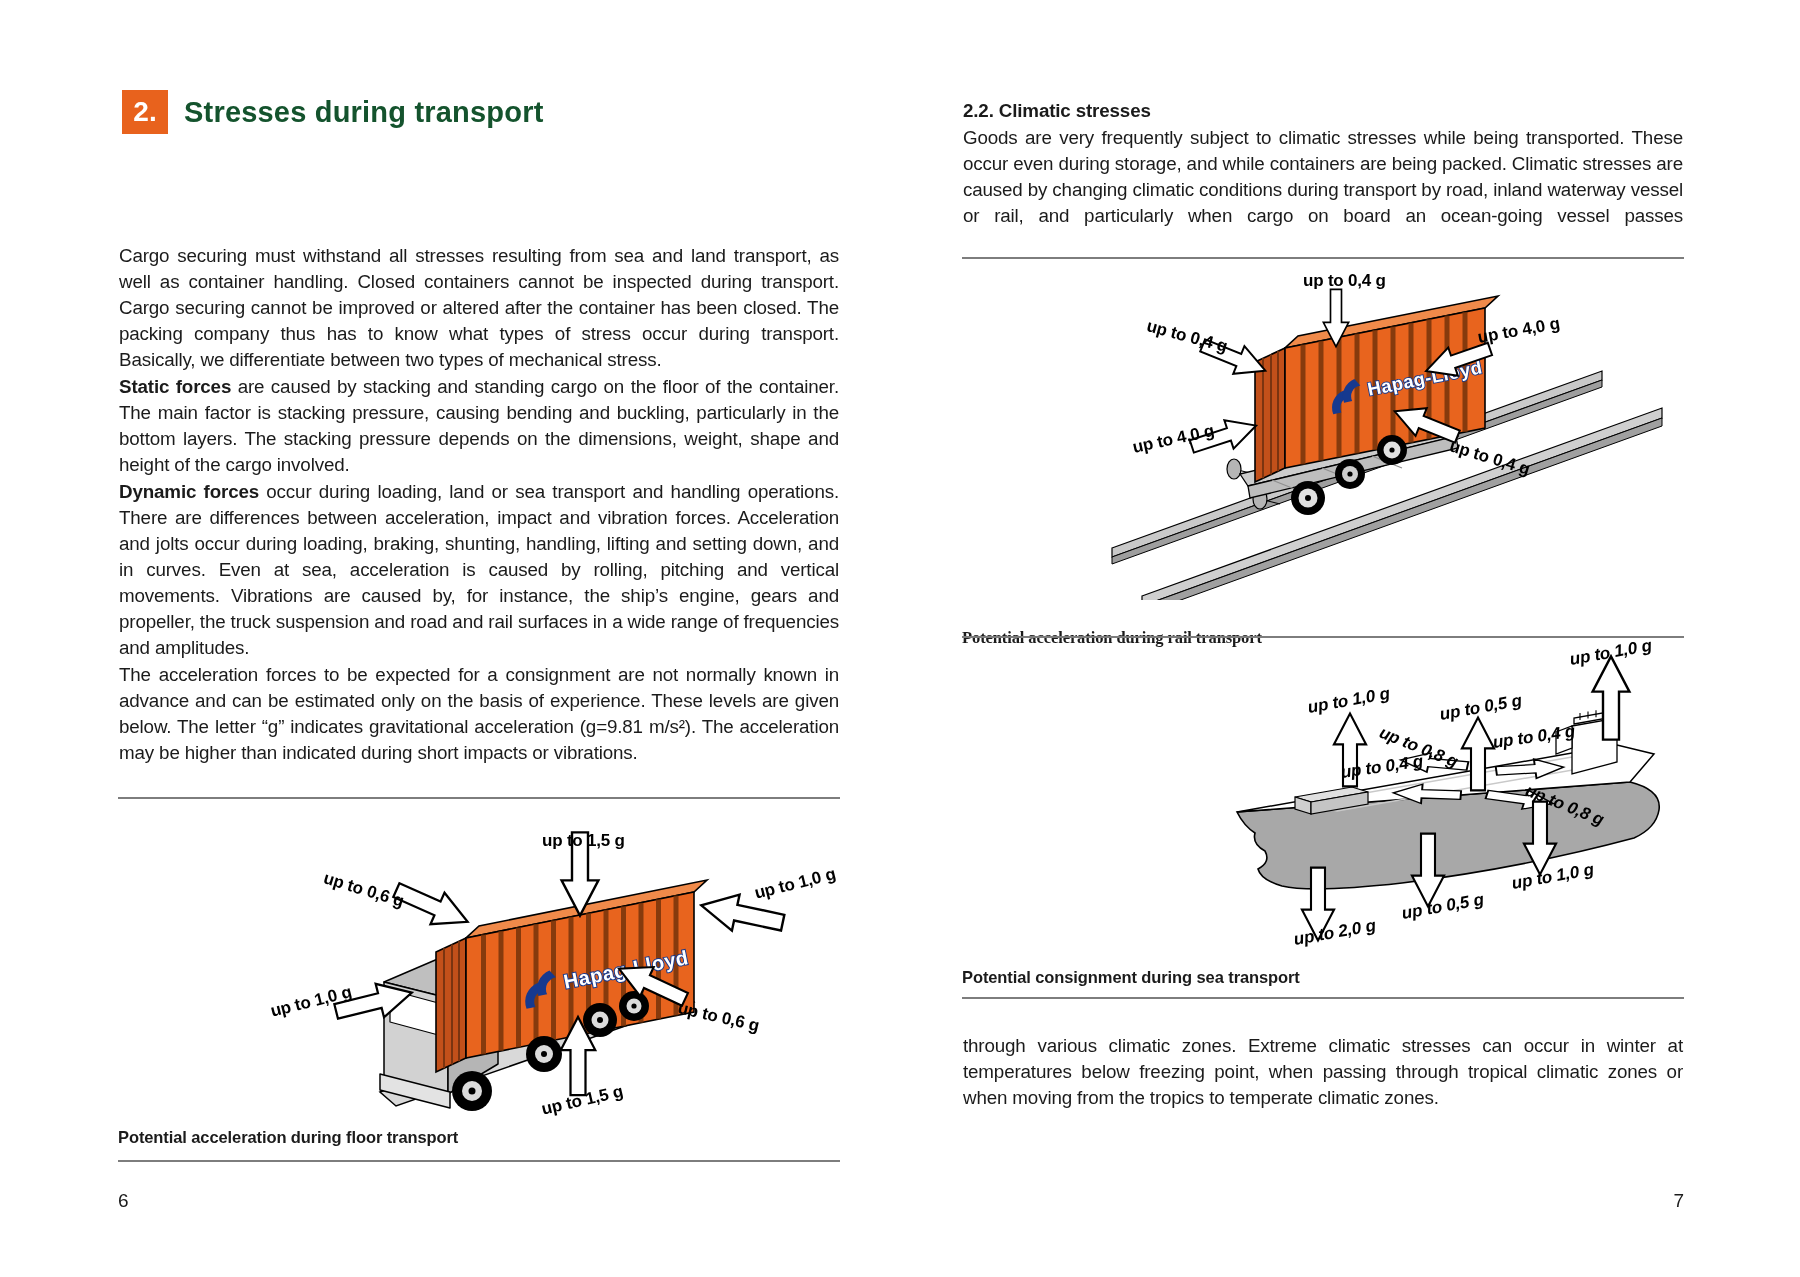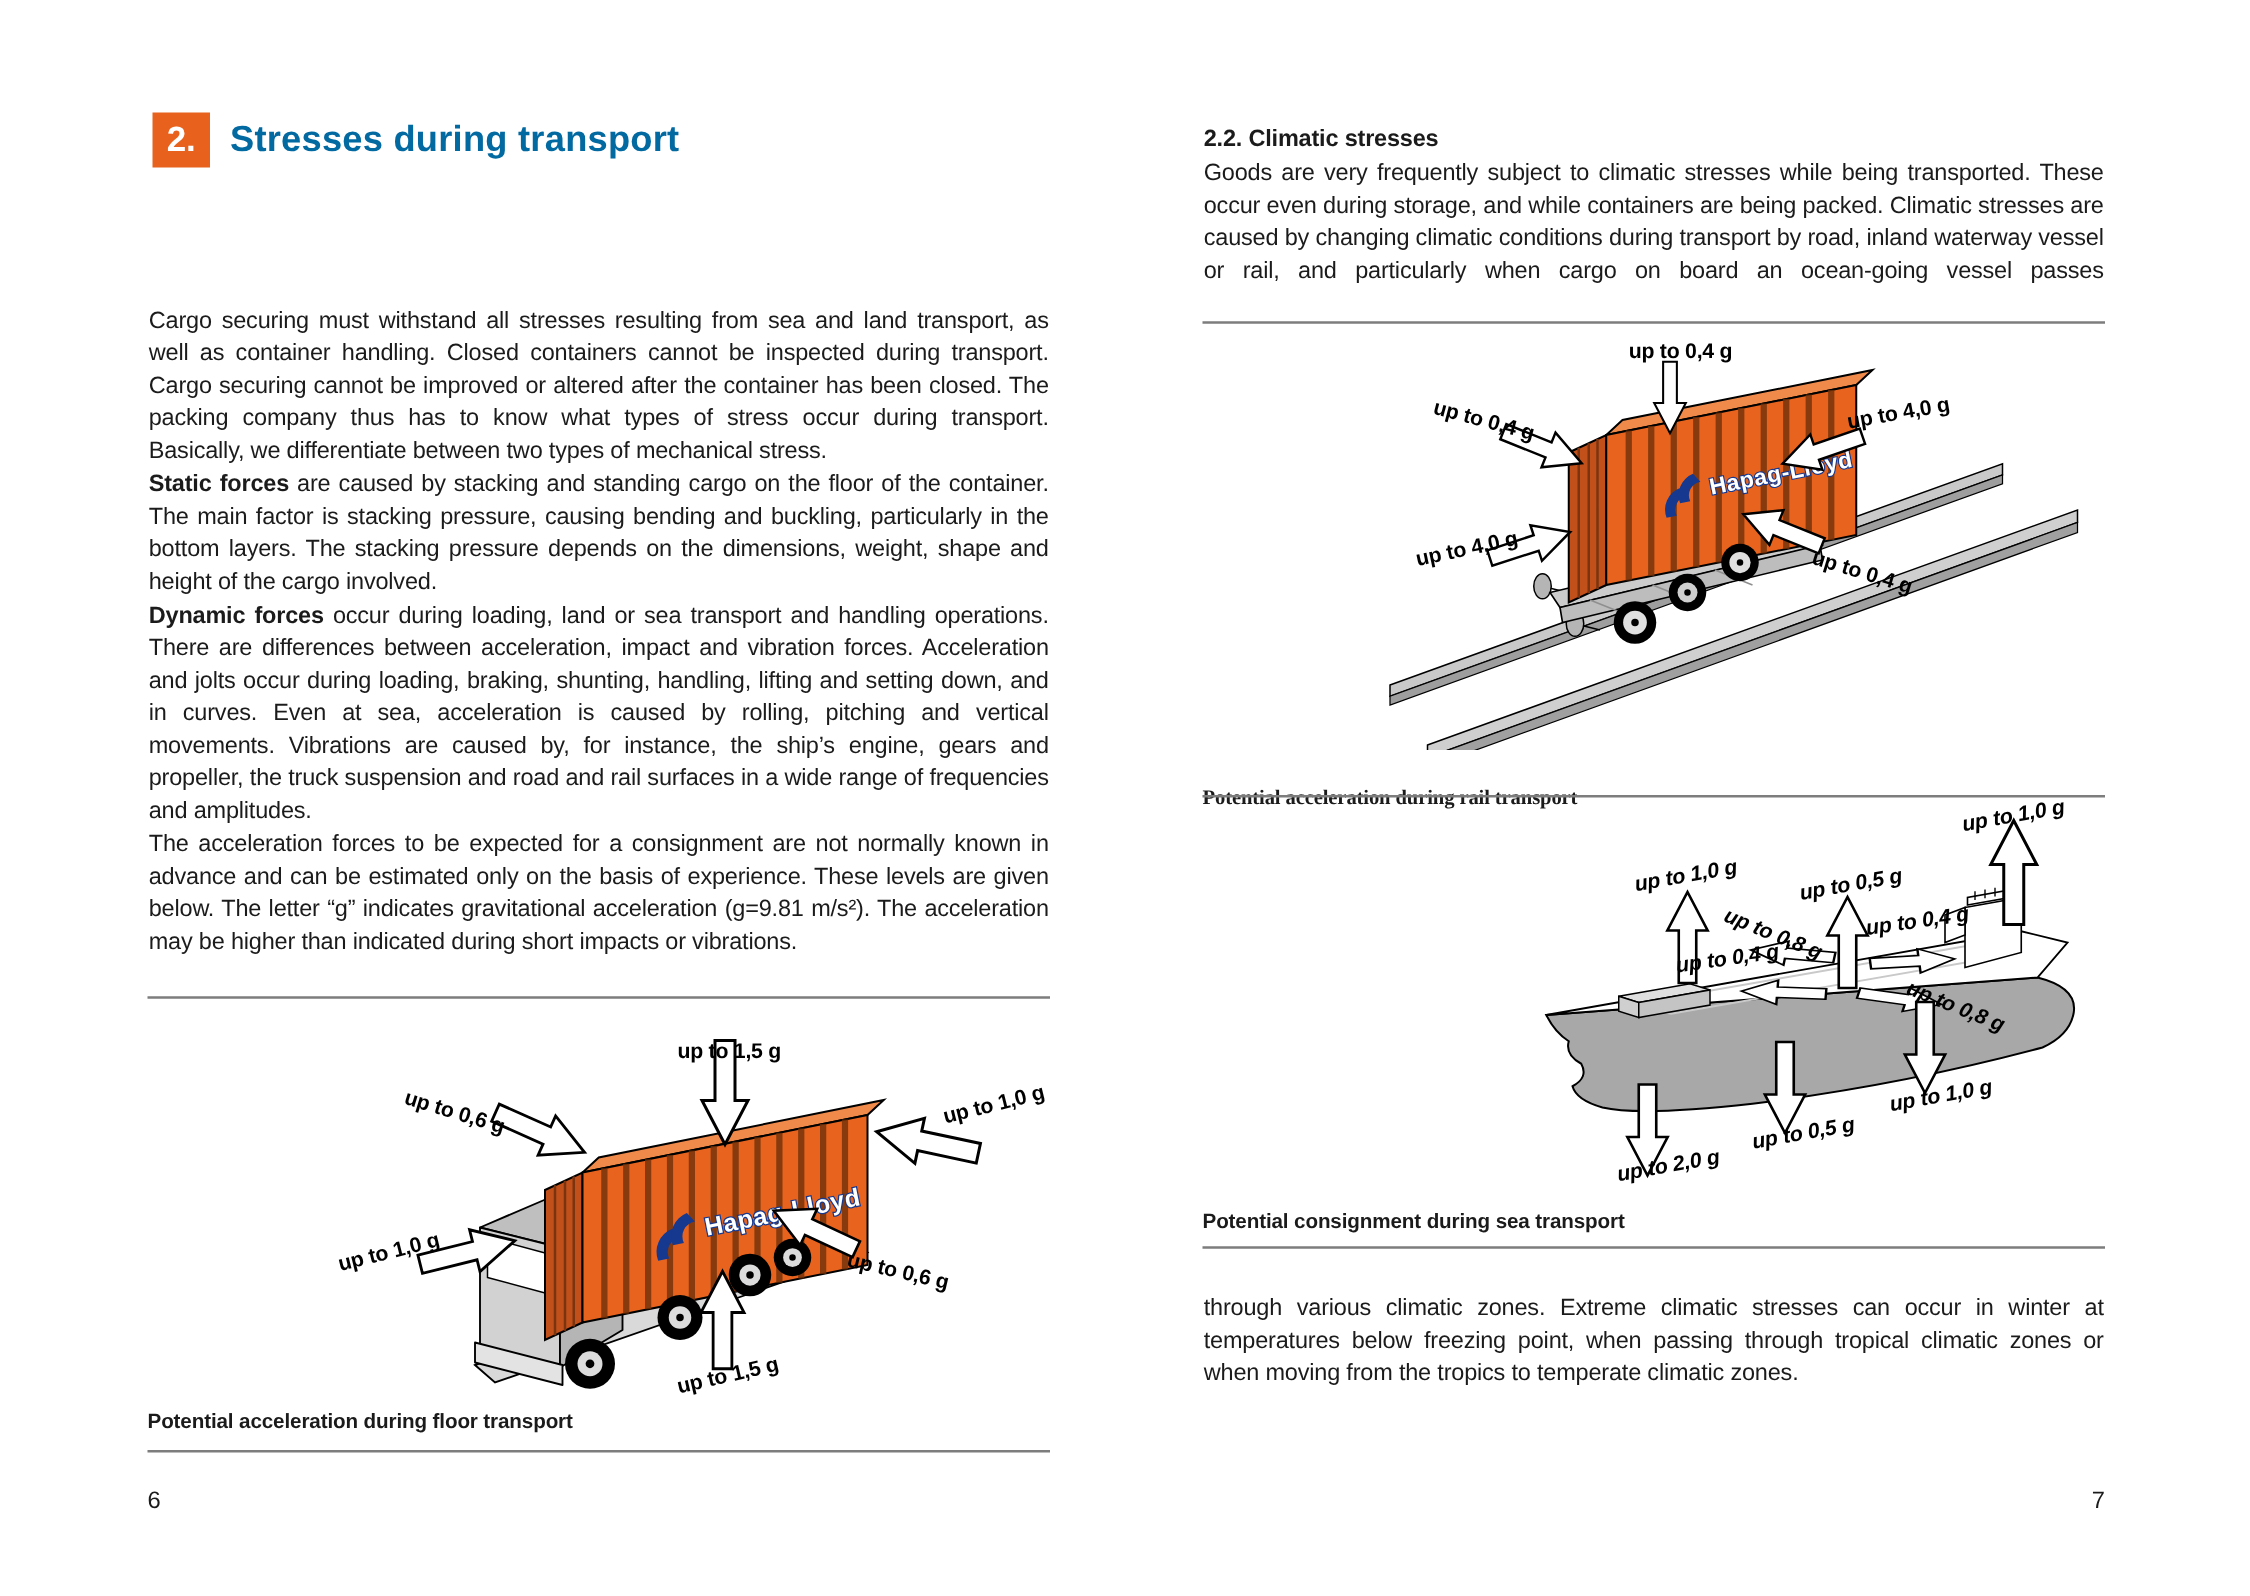--- a/index.html
+++ b/index.html
@@ -5,21 +5,21 @@
   html,body{margin:0;padding:0;}
   body{
     width:1800px;height:1277px;background:#ffffff;position:relative;overflow:hidden;
     font-family:"Liberation Sans","DejaVu Sans",sans-serif;color:#1b1b1b;
   }
   .abs{position:absolute;}
   .sec-num{
     left:122px;top:90px;width:46px;height:44px;background:#e8621d;color:#fff;
     font-size:28px;font-weight:bold;display:flex;align-items:center;justify-content:center;
   }
-  .sec-title{left:184px;top:96px;color:#0369a1;font-size:29px;font-weight:bold;letter-spacing:.2px;}
+  .sec-title{left:184px;top:96px;color:#14532d;font-size:29px;font-weight:bold;letter-spacing:.2px;}
   .textcol{width:722px;font-size:18.8px;line-height:26px;text-align:justify;letter-spacing:-0.15px;}
   .textcol p{margin:1px;}
   .h-sub{font-weight:bold;}
   p.cont{text-align-last:justify;}
   .rule{height:2px;background:#7d7d7d;width:722px;}
   .caption{font-weight:bold;font-size:16.5px;letter-spacing:-0.1px;}
   .fig{position:absolute;}
   .fig svg{position:absolute;left:0;top:0;}
   .fig-label{
     position:absolute;font-weight:bold;font-size:17px;white-space:nowrap;

